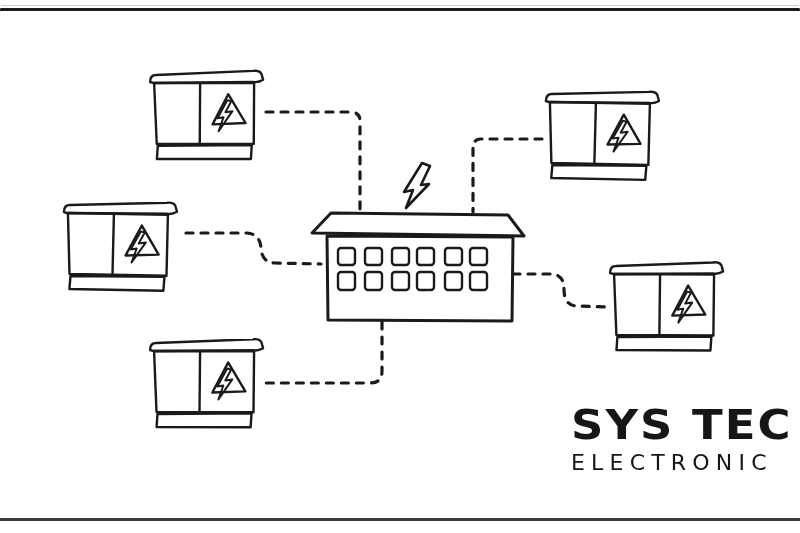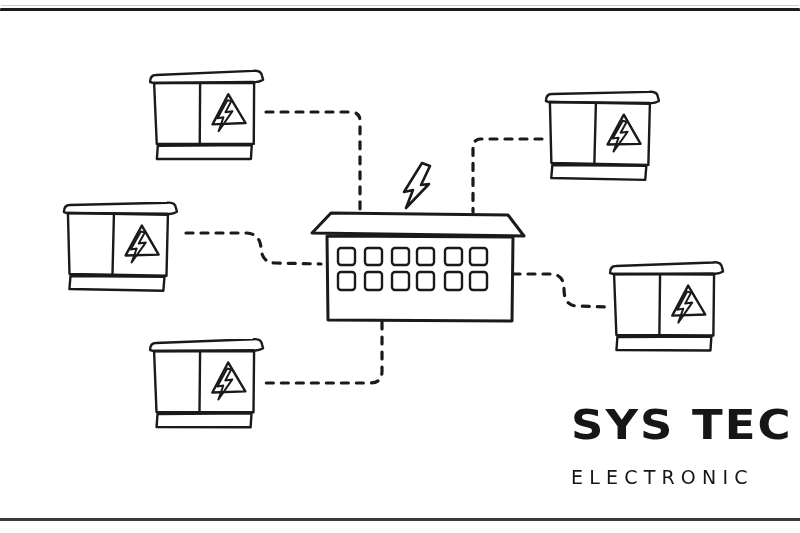--- a/index.html
+++ b/index.html
@@ -66,25 +66,25 @@
     font-weight: bold;
     font-size: 45px;
     line-height: 1;
     letter-spacing: 2px;
     white-space: nowrap;
     transform: scaleY(0.92);
     transform-origin: top left;
   }
   .logo-subtitle {
     font-family: "DejaVu Sans", sans-serif;
-    font-size: 19px;
+    font-size: 22px;
     line-height: 1;
     letter-spacing: 6.2px;
     white-space: nowrap;
-    margin-top: 19px;
+    margin-top: 3px;
   }
 </style>
 </head>
 <body>
 
 <div class="stage">
 
   <div class="frame-top-hairline"></div>
   <div class="frame-top"></div>
   <div class="frame-bottom"></div>

